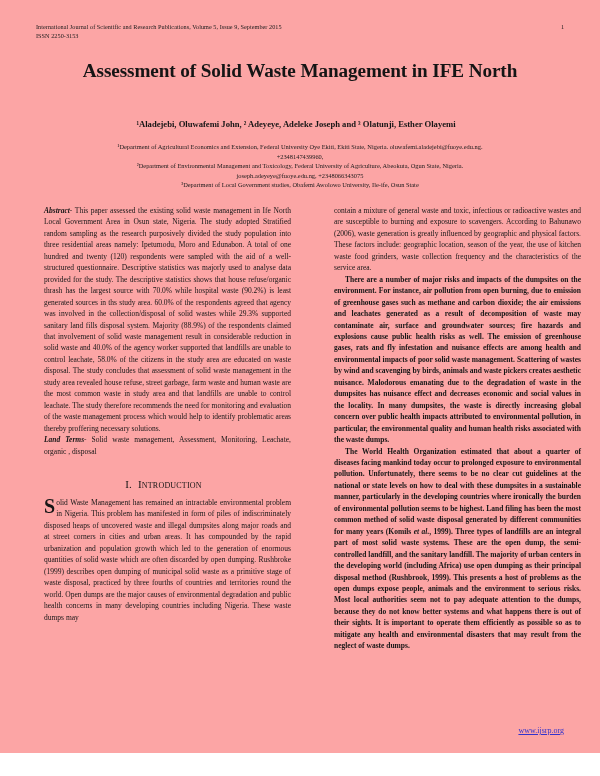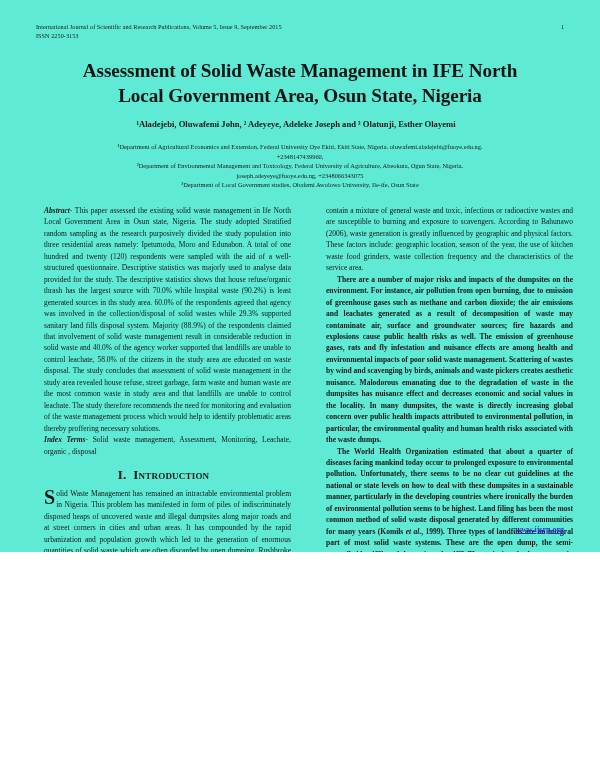--- a/index.html
+++ b/index.html
@@ -3,22 +3,22 @@
 <meta charset="utf-8">
 <style>
   html, body {
     margin: 0;
     padding: 0;
     background: #ffffff;
   }
   .page {
     position: relative;
     width: 600px;
-    height: 552px;
-    background: #5eead4;
+    height: 753px;
+    background: #fca5a5;
     font-family: "Liberation Serif", "DejaVu Serif", serif;
     color: #151515;
     overflow: hidden;
     box-sizing: border-box;
   }
 
   
   .running-head {
     position: absolute;
     top: 22px;
@@ -85,47 +85,46 @@
     left: 36px;
     width: 528px;
     height: 520px;
   }
   .col {
     position: absolute;
     top: 0;
     width: 255px;
   }
   .col-left  { left: 0; }
-  .col-right { left: 282px; }
+  .col-right { left: 290px; }
 
   p.body {
     margin: 0 0 0 8px;
     font-size: 7.5px;
     line-height: 11.45px;
     text-align: justify;
     text-justify: inter-word;
     color: #161616;
     hyphens: none;
   }
   p.indent { text-indent: 11px; font-weight: bold; }
   .em-label {
     font-style: italic;
     font-weight: bold;
   }
   .sp { margin-top: 11px; }
 
   
   .sec-head {
-    margin: 13px 0 8px 0;
-    text-align: center;
-    font-size: 13px;
+    margin: 22px 0 8px 0;
+    text-align: center;
+    font-size: 11px;
     line-height: 10px;
     font-variant: small-caps;
     letter-spacing: 0.2px;
-    font-weight: bold;
   }
   .sec-head .numeral { font-variant: normal; }
 
   
   .dropcap-para {
     position: relative;
   }
   .dropcap-para .dropcap {
     float: left;
     font-size: 20px;
@@ -137,56 +136,55 @@
 
   
   .footer-link {
     position: absolute;
     bottom: 18px;
     right: 36px;
     font-size: 8px;
     color: #3333cc;
     text-decoration: underline;
     font-family: "Liberation Serif", serif;
-    font-weight: bold;
+    font-weight: normal;
   }
 </style>
 </head>
 <body>
 
 <div class="page">
 
   <div class="running-head">
     <div class="rh-line">International Journal of Scientific and Research Publications, Volume 5, Issue 9, September 2015</div>
     <div class="rh-line">ISSN 2250-3153</div>
     <div class="page-number">1</div>
   </div>
 
   <div class="title">
     <span class="t-line">Assessment of Solid Waste Management in IFE North</span>
-    <span class="t-line">Local Government Area, Osun State, Nigeria</span>
   </div>
 
   <div class="authors">¹Aladejebi, Oluwafemi John, ² Adeyeye, Adeleke Joseph and ³ Olatunji, Esther Olayemi</div>
 
   <div class="affiliations">
     <span class="aff-line">¹Department of Agricultural Economics and Extension, Federal University Oye Ekiti, Ekiti State, Nigeria. oluwafemi.aladejebi@fuoye.edu.ng.</span>
     <span class="aff-line">+2348147439960,</span>
     <span class="aff-line">²Department of Environmental Management and Toxicology, Federal University of Agriculture, Abeokuta, Ogun State, Nigeria.</span>
     <span class="aff-line">joseph.adeyeye@fuoye.edu.ng, +2348066343075</span>
     <span class="aff-line">³Department of Local Government studies, Obafemi Awolowo University, Ile-ife, Osun State</span>
   </div>
 
   <div class="columns">
 
     <div class="col col-left">
 
       <p class="body"><span class="em-label">Abstract-</span><span> This paper assessed the existing solid waste management in Ife North Local Government Area in Osun state, Nigeria. The study adopted Stratified random sampling as the research purposively divided the study population into three residential areas namely: Ipetumodu, Moro and Edunabon. A total of one hundred and twenty (120) respondents were sampled with the aid of a well-structured questionnaire. Descriptive statistics was majorly used to analyse data provided for the study. The descriptive statistics shows that house refuse/organic thrash has the largest source with 70.0% while hospital waste (90.2%) is least generated sources in ths study area. 60.0% of the respondents agreed that agency was involved in the collection/disposal of solid wastes while 29.3% supported sanitary land fills disposal system. Majority (88.9%) of the respondents claimed that involvement of solid waste management result in considerable reduction in solid waste and 40.0% of the agency worker supported that landfills are unable to control leachate, 58.0% of the citizens in the study area are educated on waste disposal. The study concludes that assessment of solid waste management in the study area revealed house refuse, street garbage, farm waste and human waste are the most common waste in study area and that landfills are unable to control leachate. The study therefore recommends the need for monitoring and evaluation of the waste management process which would help to identify problematic areas thereby proffering necessary solutions.</span></p>
 
-      <p class="body sp"><span class="em-label">Index Terms-</span><span> Solid waste management, Assessment, Monitoring, Leachate, organic , disposal</span></p>
+      <p class="body sp"><span class="em-label">Land Terms-</span><span> Solid waste management, Assessment, Monitoring, Leachate, organic , disposal</span></p>
 
       <div class="sec-head"><span class="numeral">I.</span>&nbsp;&nbsp;<span>Introduction</span></div>
 
       <p class="body dropcap-para"><span class="dropcap">S</span><span>olid Waste Management has remained an intractable environmental problem in Nigeria. This problem has manifested in form of piles of indiscriminately disposed heaps of uncovered waste and illegal dumpsites along major roads and at street corners in cities and urban areas. It has compounded by the rapid urbanization and population growth which led to the generation of enormous quantities of solid waste which are often discarded by open dumping. Rushbroke (1999) describes open dumping of municipal solid waste as a primitive stage of waste disposal, practiced by three fourths of countries and territories round the world. Open dumps are the major causes of environmental degradation and public health concerns in many developing countries including Nigeria. These waste dumps may</span></p>
 
     </div>
 
     <div class="col col-right">
 
       <p class="body">contain a mixture of general waste and toxic, infectious or radioactive wastes and are susceptible to burning and exposure to scavengers. According to Bahunawo (2006), waste generation is greatly influenced by geographic and physical factors. These factors include: geographic location, season of the year, the use of kitchen waste food grinders, waste collection frequency and the characteristics of the service area.</p>

